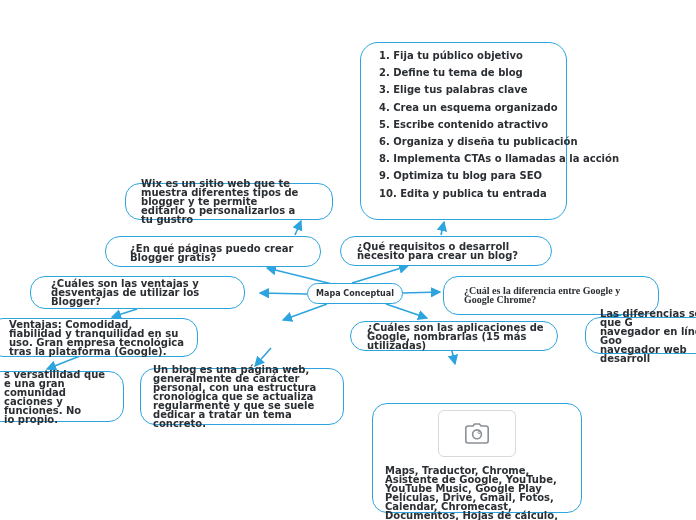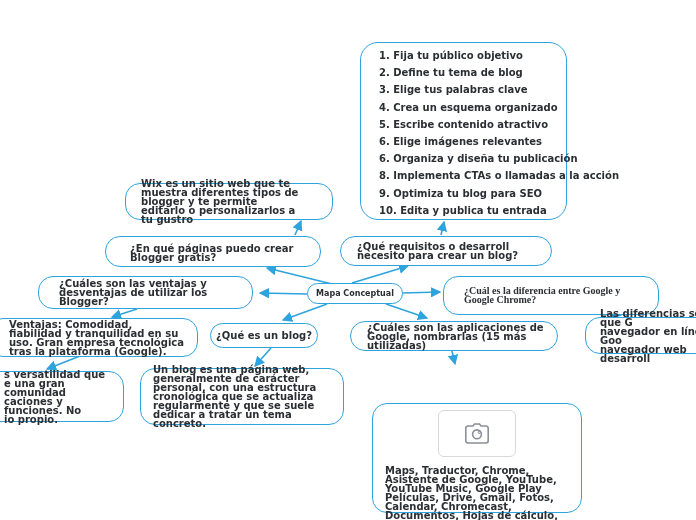--- a/index.html
+++ b/index.html
@@ -61,58 +61,54 @@
       <line x1="553" y1="307" x2="621" y2="315" marker-end="url(#arrow)"></line>
     </g>
   </svg>
 
   <div class="node" id="node-steps" style="left:360px;top:42px;width:207px;height:178px;">
     <div class="step-item">1. Fija tu público objetivo</div>
     <div class="step-item">2. Define tu tema de blog</div>
     <div class="step-item">3. Elige tus palabras clave</div>
     <div class="step-item">4. Crea un esquema organizado</div>
     <div class="step-item">5. Escribe contenido atractivo</div>
-    <div class="step-item">6.  Elige imágenes relevantes</div>
     <div class="step-item">6. Organiza y diseña tu publicación</div>
     <div class="step-item">8. Implementa CTAs o llamadas a la acción</div>
     <div class="step-item">9. Optimiza tu blog para SEO</div>
     <div class="step-item">10. Edita y publica tu entrada</div>
   </div>
 
   <div class="node" style="left:125px;top:183px;width:208px;height:37px;padding:4px 28px 4px 15px;">
     <span class="txt">Wix es un sitio web que te muestra diferentes tipos de blogger y te permite editarlo o personalizarlos a tu gustro</span>
   </div>
 
   <div class="node" style="left:105px;top:236px;width:216px;height:31px;padding:4px 18px 4px 24px;align-items:flex-end;">
     <span class="txt">¿En qué páginas puedo crear Blogger gratis?</span>
   </div>
 
   <div class="node" style="left:340px;top:236px;width:212px;height:30px;padding:4px 14px 4px 16px;">
     <span class="txt">¿Qué requisitos o desarroll necesito para crear un blog?</span>
   </div>
 
-  <div class="node" style="left:38px;top:276px;width:215px;height:33px;padding:4px 12px 4px 20px;">
+  <div class="node" style="left:30px;top:276px;width:215px;height:33px;padding:4px 12px 4px 20px;">
     <span class="txt">¿Cuáles son las ventajas y desventajas de utilizar los Blogger?</span>
   </div>
 
   <div class="node center-txt" id="node-central" style="left:307px;top:283px;width:96px;height:21px;">
     <span class="txt">Mapa Conceptual</span>
   </div>
 
   <div class="node" style="left:443px;top:276px;width:216px;height:39px;padding:4px 12px 6px 20px;font-family:Liberation Serif, serif;">
     <span class="txt">¿Cuál es la diferencia entre Google y Google Chrome?</span>
   </div>
 
   <div class="node" style="left:-12px;top:318px;width:210px;height:39px;padding:4px 10px 4px 20px;">
     <span class="txt">Ventajas: Comodidad, fiabilidad y tranquilidad en su uso. Gran empresa tecnológica tras la plataforma (Google).</span>
   </div>
 
-  <div class="node center-txt" style="left:210px;top:323px;width:108px;height:25px;">
-    <span class="txt">¿Qué es un blog?</span>
-  </div>
 
   <div class="node" style="left:350px;top:321px;width:208px;height:30px;padding:4px 12px 4px 16px;">
     <span class="txt">¿Cuáles son las aplicaciones de Google, nombrarlas (15 más utilizadas)</span>
   </div>
 
   <div class="node" style="left:585px;top:317px;width:150px;height:37px;padding:4px 4px 4px 14px;">
     <span class="txt pre">Las diferencias son que G
 navegador en línea y Goo
 navegador web desarroll</span>
   </div>

